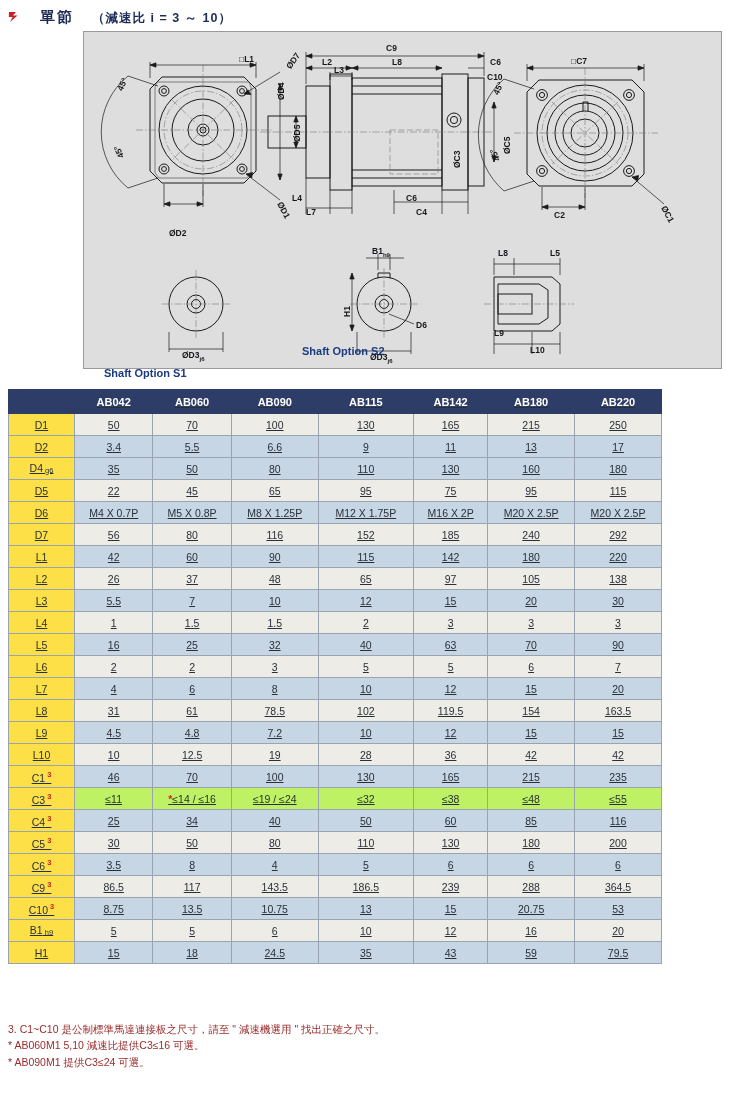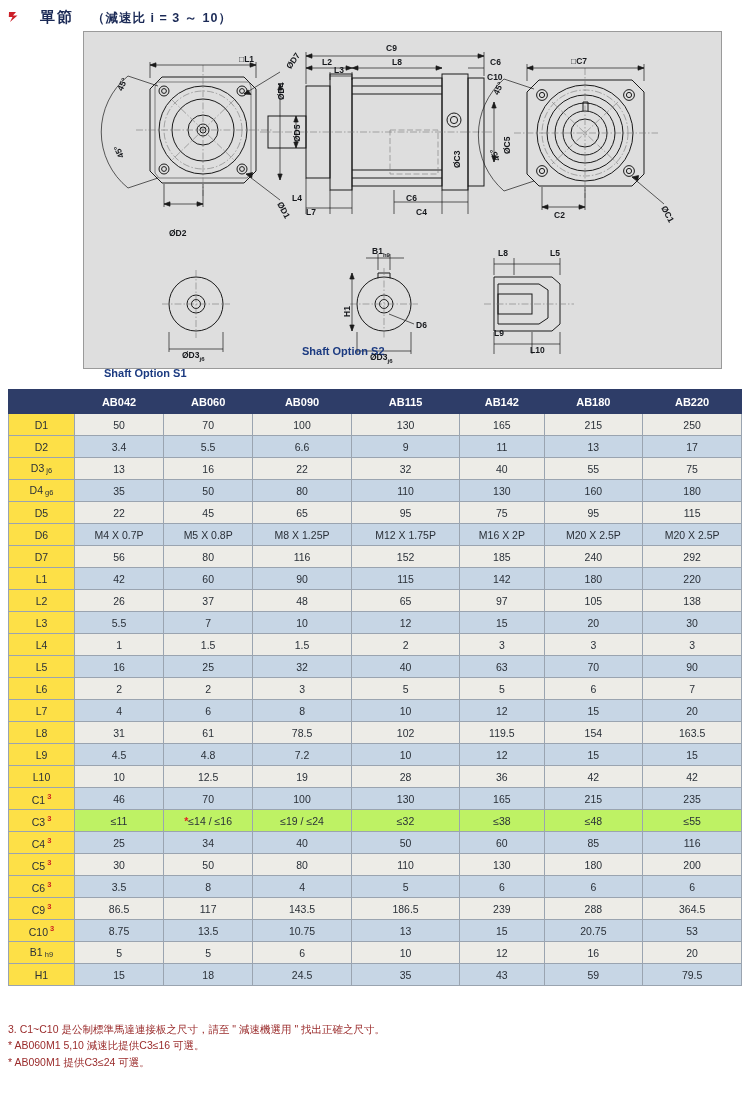--- a/index.html
+++ b/index.html
@@ -36,23 +36,23 @@
   .lbl sub { font-size: 6px; font-weight: bold; }
   .optlabel {
     position: absolute; font-size: 11px; font-weight: bold; color: #1b3a80;
     white-space: nowrap; font-family: "Liberation Sans", sans-serif;
   }
   svg.linework { position: absolute; left: 0; top: 0; overflow: visible; }
 
   
   table.spec {
     position: absolute; left: 8px; top: 389px;
-    width: 734px;
+    width: 654px;
     border-collapse: collapse;
-    font-size: 10.5px; color: #2a3038;
+    font-size: 10.5px; color: #2a3038; text-decoration: underline;
   }
   table.spec th, table.spec td {
     border: 1px solid #9aa4b0;
     text-align: center;
     height: 22px;
     padding: 0 2px;
     font-weight: normal;
   }
   table.spec thead th {
     background: #2e3d68; color: #ffffff;
@@ -385,30 +385,20 @@
         <tr class="band-b">
           <td class="rowlab"><span>D2</span></td>
           <td class="val">3.4</td>
           <td class="val">5.5</td>
           <td class="val">6.6</td>
           <td class="val">9</td>
           <td class="val">11</td>
           <td class="val">13</td>
           <td class="val">17</td>
         </tr>
-        <tr class="band-a">
-          <td class="rowlab"><span>D3</span><span class="sfx"> j6</span></td>
-          <td class="val">13</td>
-          <td class="val">16</td>
-          <td class="val">22</td>
-          <td class="val">32</td>
-          <td class="val">40</td>
-          <td class="val">55</td>
-          <td class="val">75</td>
-        </tr>
         <tr class="band-b">
           <td class="rowlab"><span>D4</span><span class="sfx"> g6</span></td>
           <td class="val">35</td>
           <td class="val">50</td>
           <td class="val">80</td>
           <td class="val">110</td>
           <td class="val">130</td>
           <td class="val">160</td>
           <td class="val">180</td>
         </tr>

